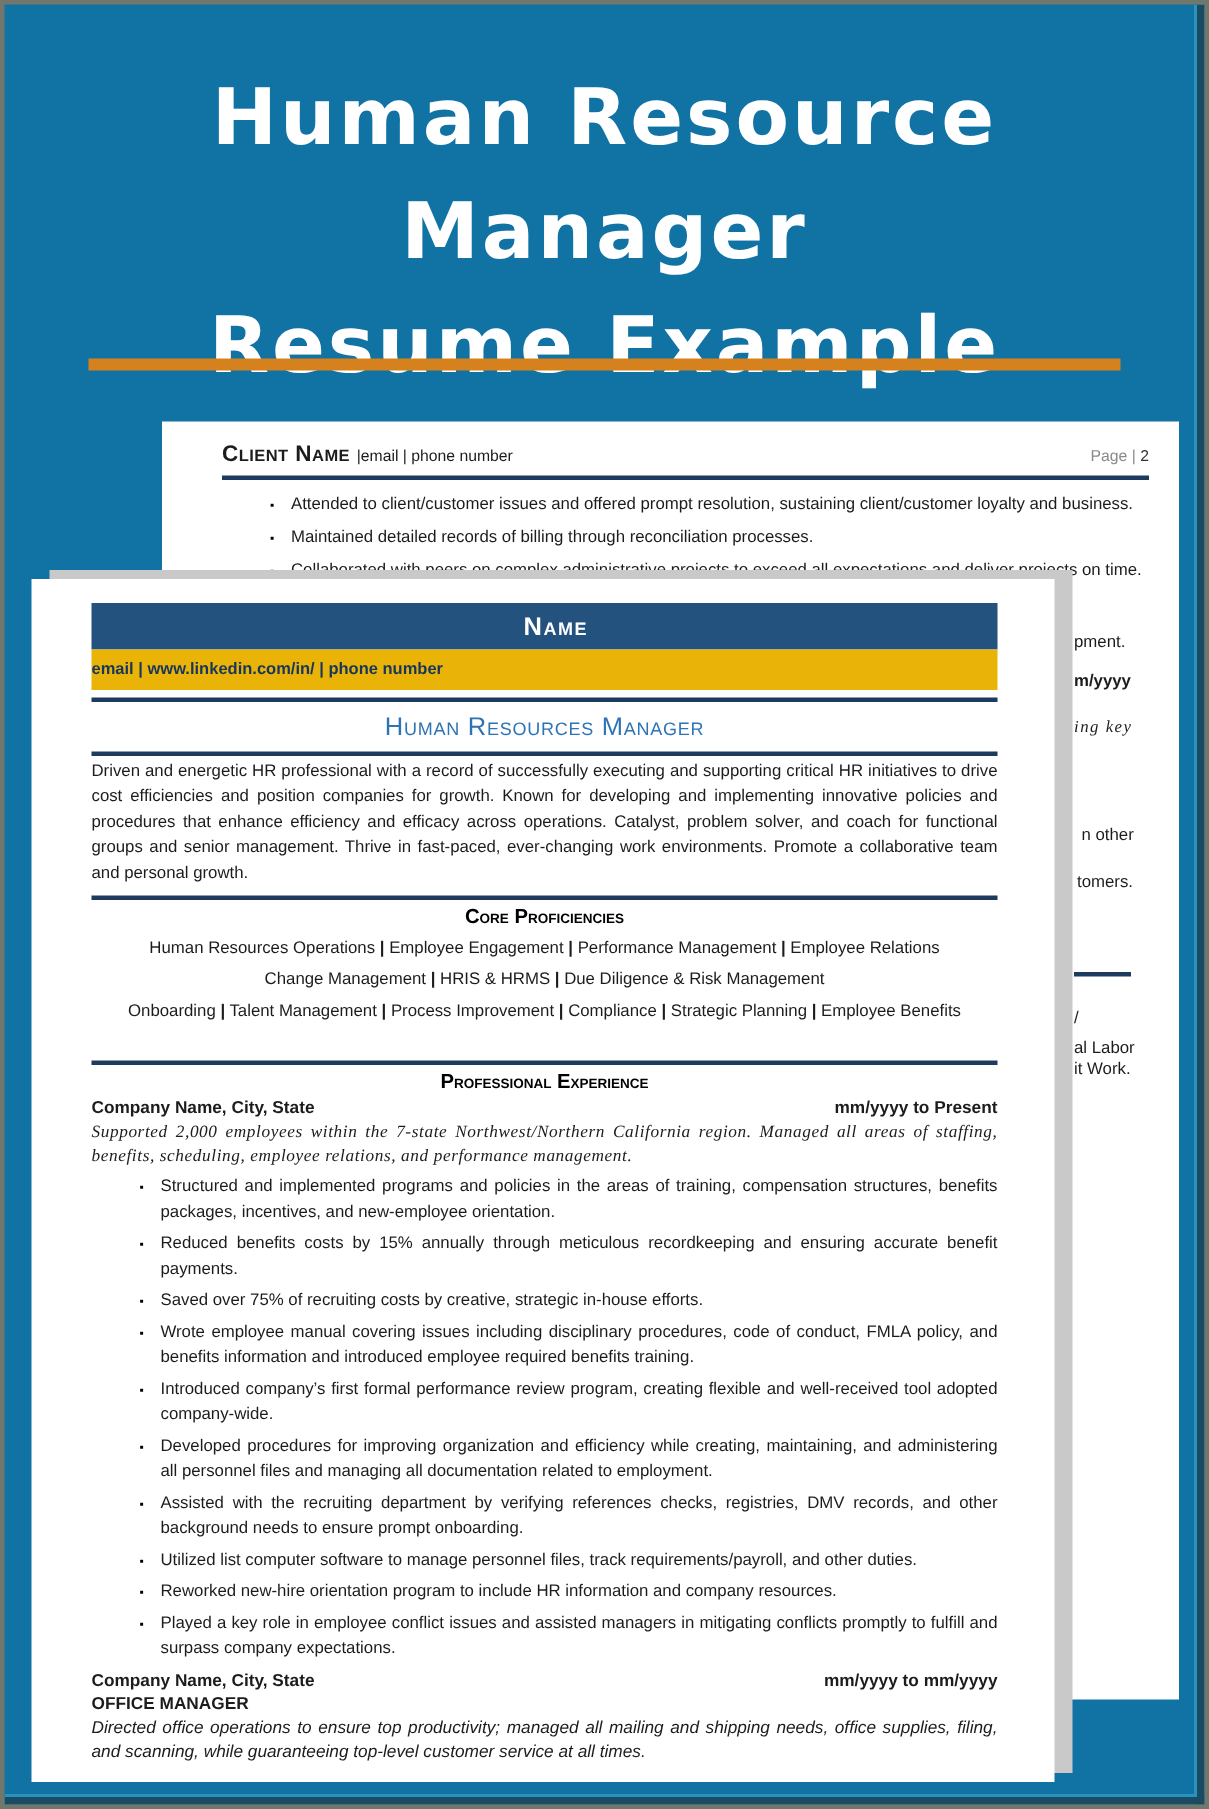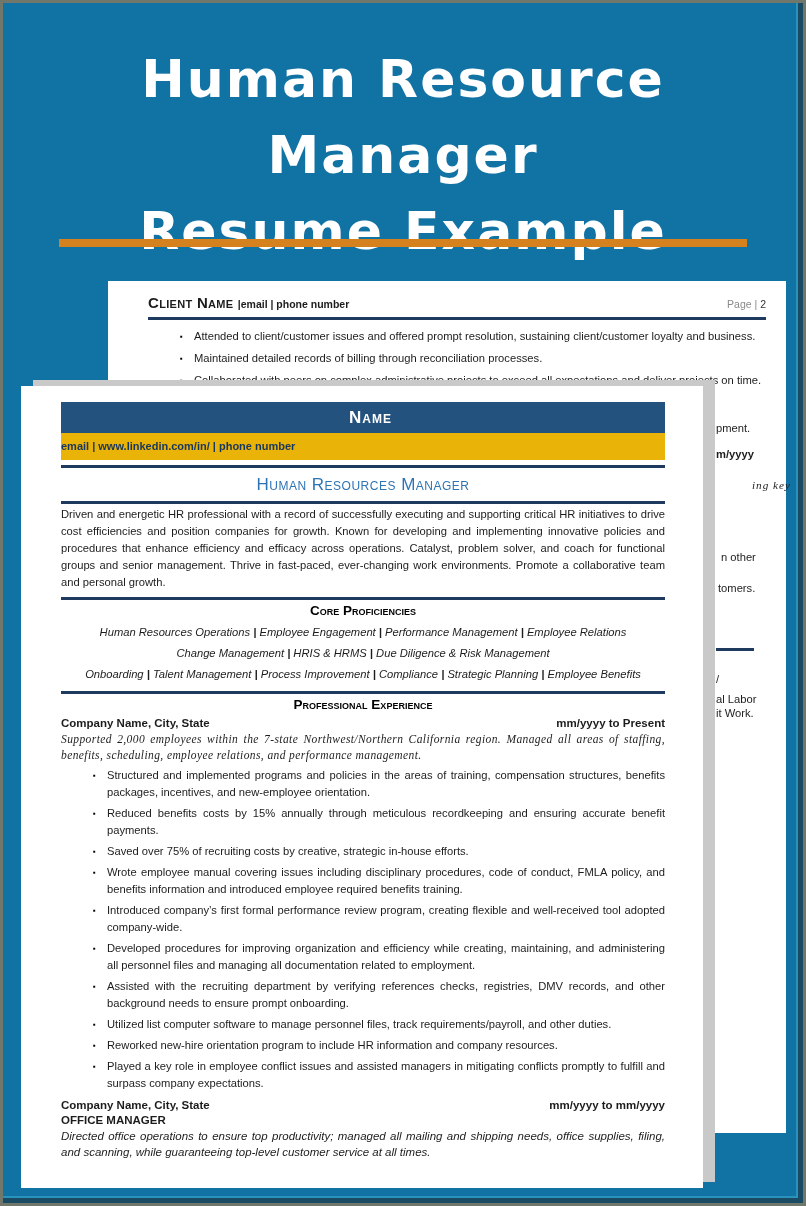--- a/index.html
+++ b/index.html
@@ -16,44 +16,44 @@
   .title-line{font-family:"DejaVu Sans", sans-serif;font-weight:bold;font-size:52px;line-height:76px;letter-spacing:2px;}
   .divider{position:absolute;top:236px;left:56px;width:688px;height:8px;background:#d4811e;}
   
   .page{position:absolute;background:#ffffff;color:#1c1c1c;box-sizing:border-box;}
   .page-back{left:105px;top:278px;width:678px;height:852px;padding:13px 20px 0 40px;z-index:1;}
   .page-front{left:18px;top:383px;width:682px;height:802px;padding:16px 38px 0 40px;z-index:3;overflow:hidden;}
   .front-shadow{position:absolute;left:30px;top:377px;width:682px;height:802px;background:#c9c9c9;z-index:2;}
   
   .bp-header{display:flex;justify-content:space-between;align-items:baseline;}
   .bp-name{font-variant:small-caps;font-weight:bold;font-size:15px;letter-spacing:.3px;}
-  .bp-contact{font-weight:bold;font-size:10.5px;}
+  .bp-contact{font-weight:normal;font-size:10.5px;}
   .bp-pagelabel{font-size:10.5px;color:#8a8a8a;}
   .bp-pagenum{color:#333;}
   .rule{height:3px;background:#1f3a5f;}
   .bp-rule{margin-top:5px;margin-bottom:8px;}
   .bullet{display:flex;margin:5px 0;}
   .bullet .bm{flex:none;width:14px;margin-left:32px;font-size:8px;line-height:17px;color:#000;}
   .bullet .bt{flex:1;font-size:11.2px;line-height:17px;text-align:justify;}
   .bp-frag{position:absolute;font-size:11.2px;color:#1c1c1c;white-space:nowrap;}
   .frag-bold{font-weight:bold;}
-  .frag-italic{font-family:"Liberation Serif", serif;font-style:italic;letter-spacing:1px;padding-left:36px;}
+  .frag-italic{font-family:"Liberation Serif", serif;font-style:italic;letter-spacing:1px;}
   .frag-rule{position:absolute;height:3px;background:#1f3a5f;}
   
   .name-bar{height:31px;background:#23527e;text-align:center;}
   .name-bar .nm{color:#fff;font-variant:small-caps;font-weight:bold;font-size:17px;line-height:31px;letter-spacing:1px;margin-left:15px;}
   .contact-bar{height:27px;background:#eab308;}
   .contact-bar .ct{color:#17365d;font-weight:bold;font-size:11px;line-height:27px;}
   .fp-rule1{margin-top:5px;}
   .role-head{text-align:center;color:#2e74b5;font-variant:small-caps;font-weight:normal;font-size:17px;letter-spacing:.5px;margin:7px 0 6px 0;}
   .sec-head{text-align:center;font-variant:small-caps;font-weight:bold;font-size:13.5px;color:#000;margin:3px 0 4px 0;}
   .fp-par{font-size:11.2px;line-height:17px;text-align:justify;margin:2px 0 6px 0;}
   .core-line{text-align:center;font-size:11.2px;line-height:21px;}
   .core-line b{font-weight:bold;}
-  .core-wrap{margin-bottom:6px;font-style:italic;}
+  .core-wrap{margin-bottom:22px;}
   .job{margin-top:2px;}
   .job-row{display:flex;justify-content:space-between;font-weight:bold;font-size:11.5px;line-height:15px;margin-top:6px;}
   .job-title{font-weight:bold;font-size:11.5px;line-height:15px;}
   .job-title.caps{text-transform:uppercase;}
   .job-sum{font-size:11.5px;line-height:16px;text-align:justify;}
   .sum-serif{font-family:"Liberation Serif", serif;font-style:italic;letter-spacing:.4px;}
   .sum-sans{font-style:italic;}
   .fp .bullet{margin:4px 0;}
   .mt2{margin-top:2px;} 
 </style>

